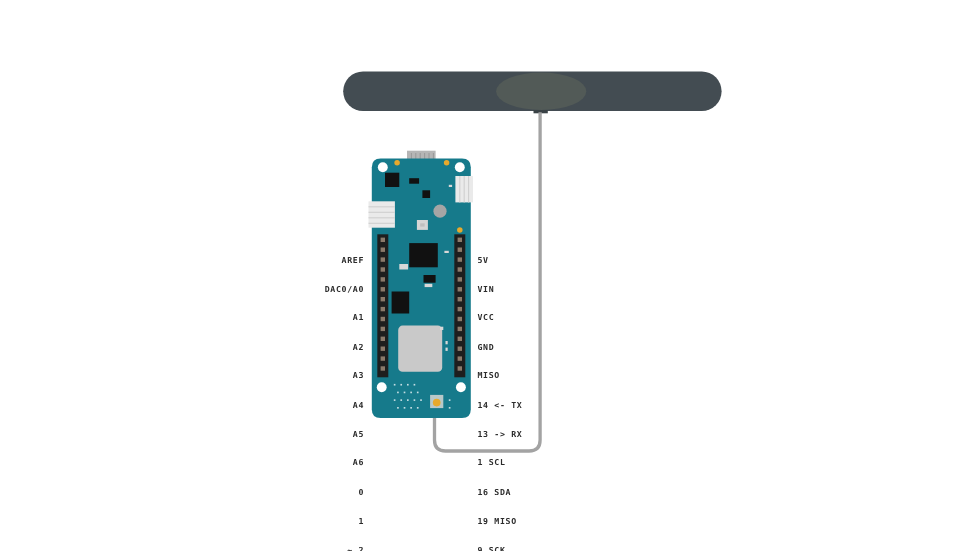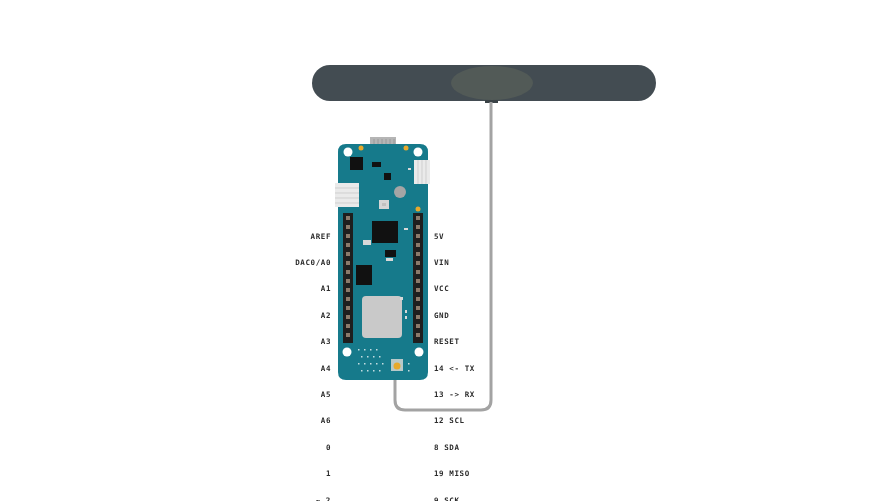--- a/index.html
+++ b/index.html
@@ -156,24 +156,24 @@
     
     
     
   </div>
 
   <div class="pin-label right-labels">
     <div>5V</div>
     <div>VIN</div>
     <div>VCC</div>
     <div>GND</div>
-    <div>RESET</div>
+    <div>MISO</div>
     <div>14 &lt;- TX</div>
     <div>13 -&gt; RX</div>
-    <div>12 SCL</div>
-    <div>8 SDA</div>
+    <div>1 SCL</div>
+    <div>16 SDA</div>
     <div>19 MISO</div>
     <div>9 SCK</div>
     
     
     
   </div>
 </div>
 
 </body></html>

